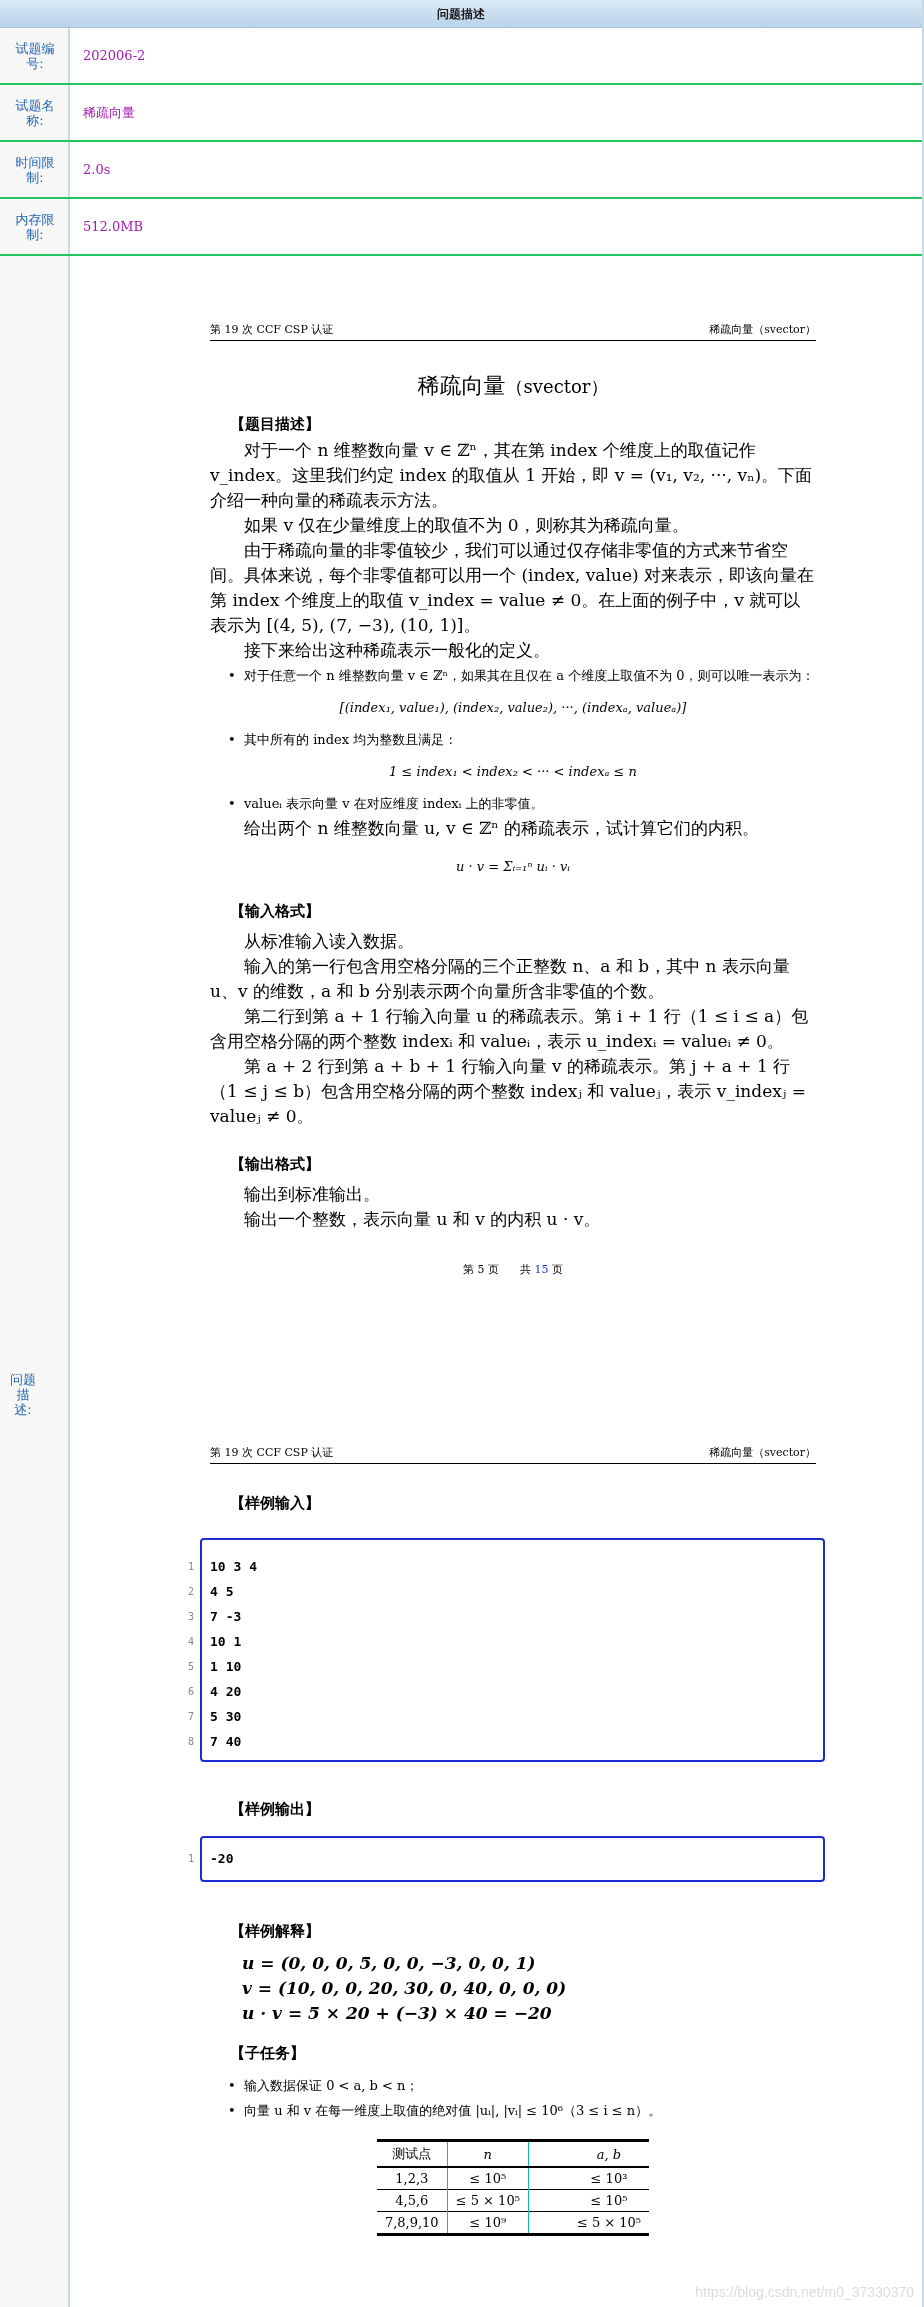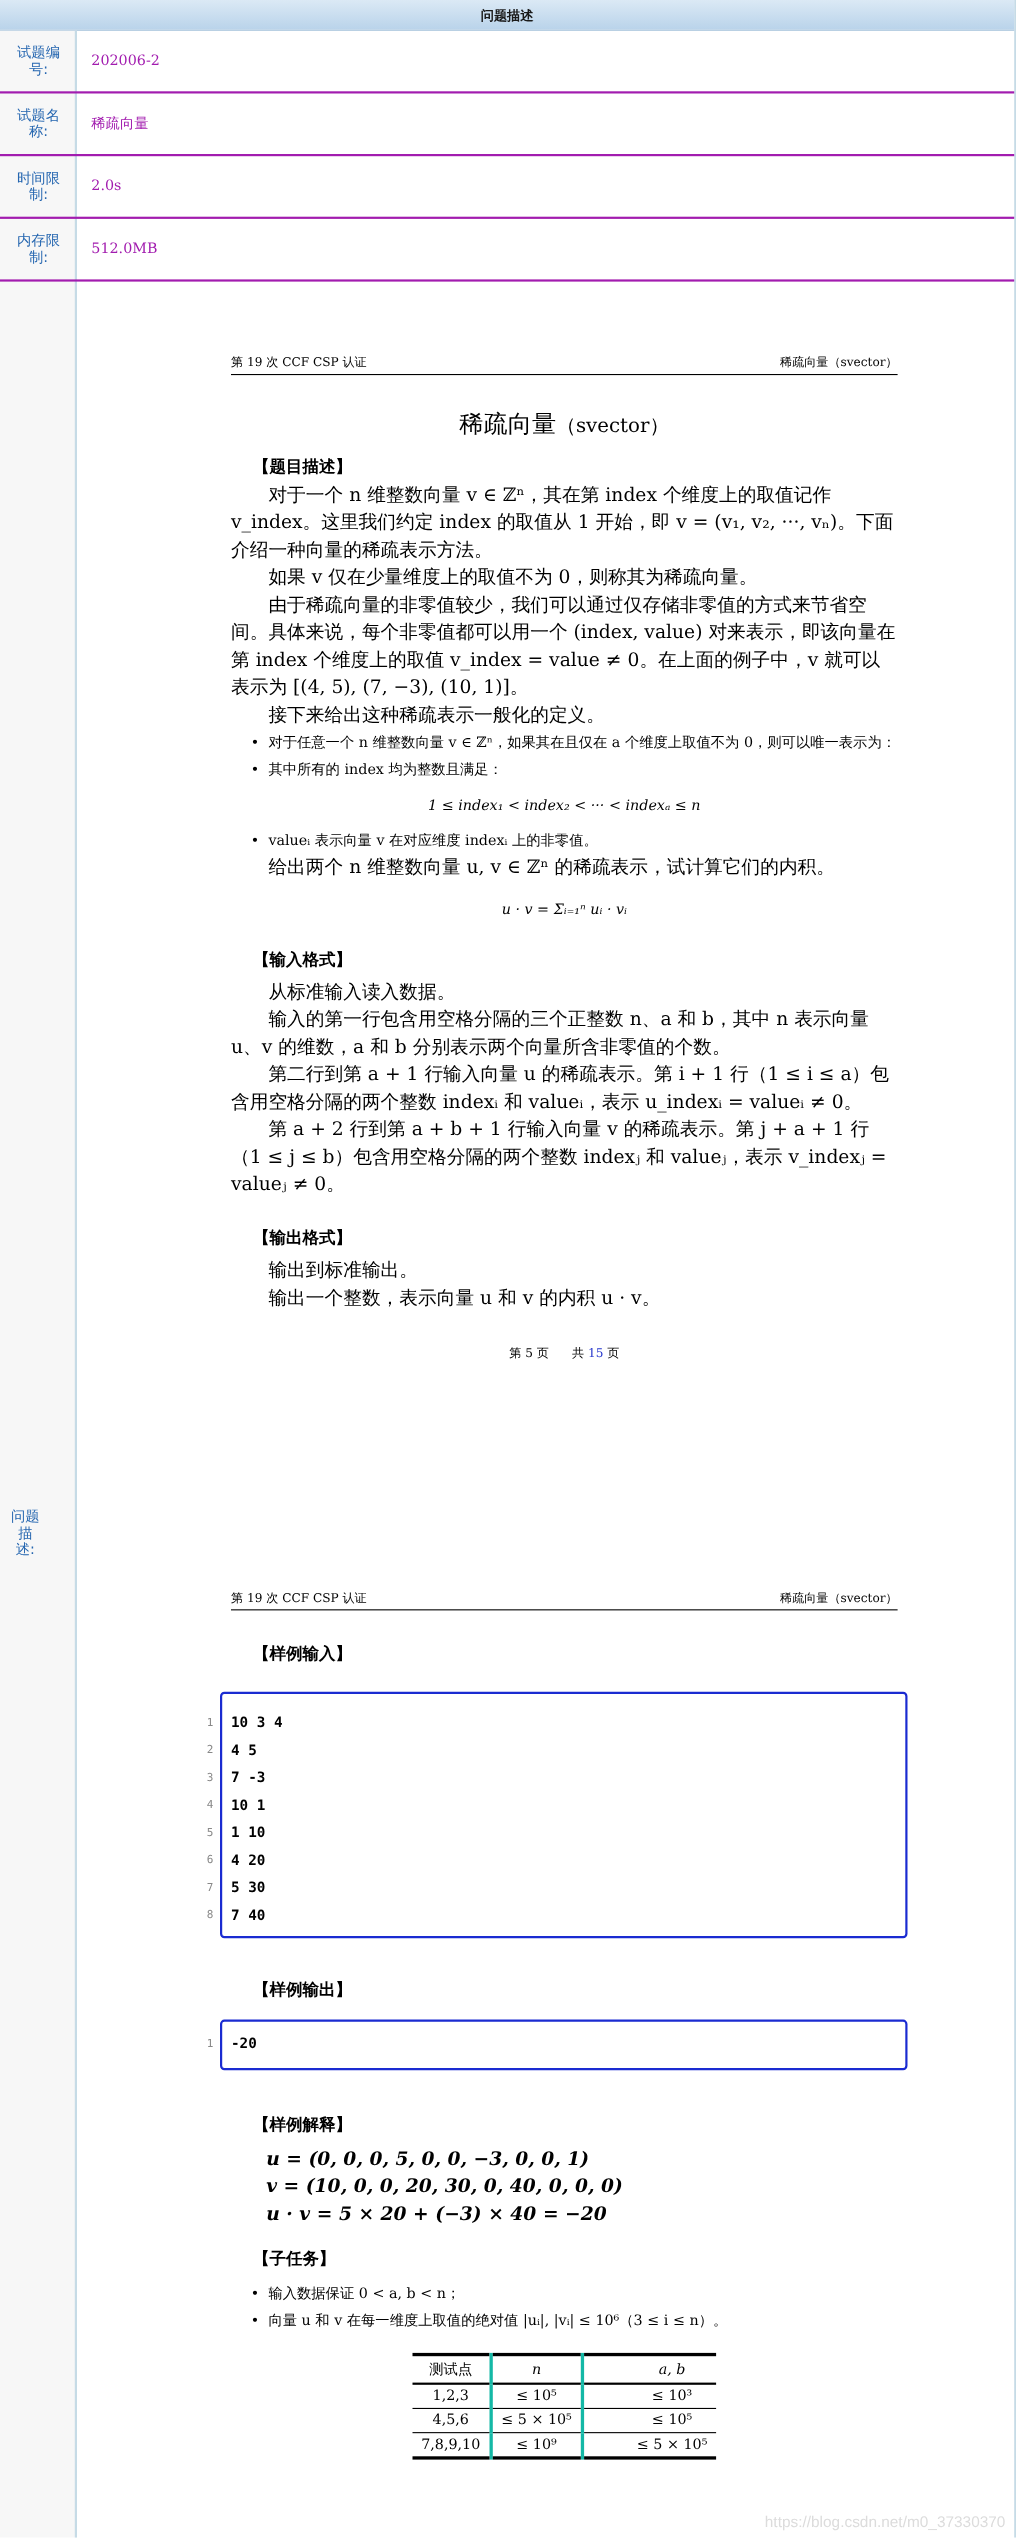--- a/index.html
+++ b/index.html
@@ -10,21 +10,21 @@
 
   .header-bar {
     position: absolute; left: 0; top: 0; width: 922px; height: 28px;
     background: linear-gradient(#dbe9f5, #b9d3ea);
     border-bottom: 1px solid #a9c5dd;
     text-align: center; font-size: 12px; font-weight: bold; line-height: 28px; color: #1a1a1a;
   }
 
   .label-col { position: absolute; left: 0; top: 28px; width: 70px; height: 2279px; background: #f7f7f7; border-right: 2px solid #c6dbe6; }
 
-  .info-row { position: absolute; left: 0; width: 922px; height: 57px; border-bottom: 2px solid #a21caf; }
+  .info-row { position: absolute; left: 0; width: 922px; height: 57px; border-bottom: 2px solid #22c55e; }
   .info-row .lbl {
     position: absolute; left: 0; top: 0; width: 70px; height: 55px;
     display: flex; align-items: center; justify-content: center; text-align: center;
     color: #2566b0; font-size: 13px; line-height: 15px; padding: 0 8px;
   }
   .info-row .val { position: absolute; left: 83px; top: 0; height: 55px; line-height: 55px; font-size: 13px; color: #a21caf; font-family: "DejaVu Serif", serif; }
 
   .desc-lbl { position: absolute; left: 0; top: 1372px; width: 46px; text-align: center; color: #2566b0; font-size: 13px; line-height: 15px; padding: 0 8px; }
 
   .page { position: absolute; left: 210px; width: 606px; font-family: "DejaVu Serif", serif; }
@@ -45,21 +45,21 @@
   .pageno .link { color: #2233cc; }
 
   .code-box {
     position: absolute; left: 200px; width: 625px;
     border: 2px solid #1a2bd1; border-radius: 4px; background: #fff;
   }
   .code-line { position: relative; height: 25px; line-height: 25px; font-family: "DejaVu Sans Mono", monospace; font-weight: bold; font-size: 13px; padding-left: 8px; }
   .ln { position: absolute; left: -20px; width: 12px; text-align: right; color: #888; font-weight: normal; font-size: 10px; }
 
   table.sub { border-collapse: collapse; margin: 16px auto 0; font-size: 13px; }
-  table.sub th, table.sub td { border-left: 1px solid #000; border-right: 3px solid #14b8a6; padding: 3px 8px; text-align: center; min-width: 60px; }
+  table.sub th, table.sub td { border-left: 1px solid #000; border-right: 1px solid #14b8a6; padding: 3px 8px; text-align: center; min-width: 60px; }
   table.sub th:first-child, table.sub td:first-child { border-left: none; }
   table.sub th:last-child, table.sub td:last-child { border-right: none; padding-left: 48px; }
   table.sub thead tr { border-top: 3px solid #000; border-bottom: 2px solid #000; }
   table.sub tbody tr { border-bottom: 1px solid #000; }
   table.sub tbody tr:last-child { border-bottom: 3px solid #000; }
   table.sub th.n, table.sub th.ab { font-style: italic; font-weight: normal; }
   table.sub th { font-weight: normal; }
 
   .watermark { position: absolute; right: 10px; top: 2284px; font-family: "Liberation Sans", sans-serif; font-size: 14px; color: #dcdcdc; }
 </style>
@@ -98,20 +98,21 @@
   </div>
   <div class="title">
     <span>稀疏向量</span><span class="en">（svector）</span>
   </div>
   <div class="sec" style="margin-top:14px">【题目描述】</div>
   <div class="p ind" style="margin-top:4px">对于一个 n 维整数向量 v ∈ ℤⁿ，其在第 index 个维度上的取值记作 v_index。这里我们约定 index 的取值从 1 开始，即 v = (v₁, v₂, ···, vₙ)。下面介绍一种向量的稀疏表示方法。</div>
   <div class="p ind">如果 v 仅在少量维度上的取值不为 0，则称其为稀疏向量。</div>
   <div class="p ind">由于稀疏向量的非零值较少，我们可以通过仅存储非零值的方式来节省空间。具体来说，每个非零值都可以用一个 (index, value) 对来表示，即该向量在第 index 个维度上的取值 v_index = value ≠ 0。在上面的例子中，v 就可以表示为 [(4, 5), (7, −3), (10, 1)]。</div>
   <div class="p ind">接下来给出这种稀疏表示一般化的定义。</div>
   <div class="bullet">对于任意一个 n 维整数向量 v ∈ ℤⁿ，如果其在且仅在 a 个维度上取值不为 0，则可以唯一表示为：</div>
+  <div class="eq">[(index₁, value₁), (index₂, value₂), ···, (indexₐ, valueₐ)]</div>
   <div class="bullet">其中所有的 index 均为整数且满足：</div>
   <div class="eq">1 ≤ index₁ &lt; index₂ &lt; ··· &lt; indexₐ ≤ n</div>
   <div class="bullet">valueᵢ 表示向量 v 在对应维度 indexᵢ 上的非零值。</div>
   <div class="p ind">给出两个 n 维整数向量 u, v ∈ ℤⁿ 的稀疏表示，试计算它们的内积。</div>
   <div class="eq" style="margin:18px 0 28px">u · v = Σᵢ₌₁ⁿ uᵢ · vᵢ</div>
   <div class="sec">【输入格式】</div>
   <div class="p ind" style="margin-top:8px">从标准输入读入数据。</div>
   <div class="p ind">输入的第一行包含用空格分隔的三个正整数 n、a 和 b，其中 n 表示向量 u、v 的维数，a 和 b 分别表示两个向量所含非零值的个数。</div>
   <div class="p ind">第二行到第 a + 1 行输入向量 u 的稀疏表示。第 i + 1 行（1 ≤ i ≤ a）包含用空格分隔的两个整数 indexᵢ 和 valueᵢ，表示 u_indexᵢ = valueᵢ ≠ 0。</div>
   <div class="p ind">第 a + 2 行到第 a + b + 1 行输入向量 v 的稀疏表示。第 j + a + 1 行（1 ≤ j ≤ b）包含用空格分隔的两个整数 indexⱼ 和 valueⱼ，表示 v_indexⱼ = valueⱼ ≠ 0。</div>

